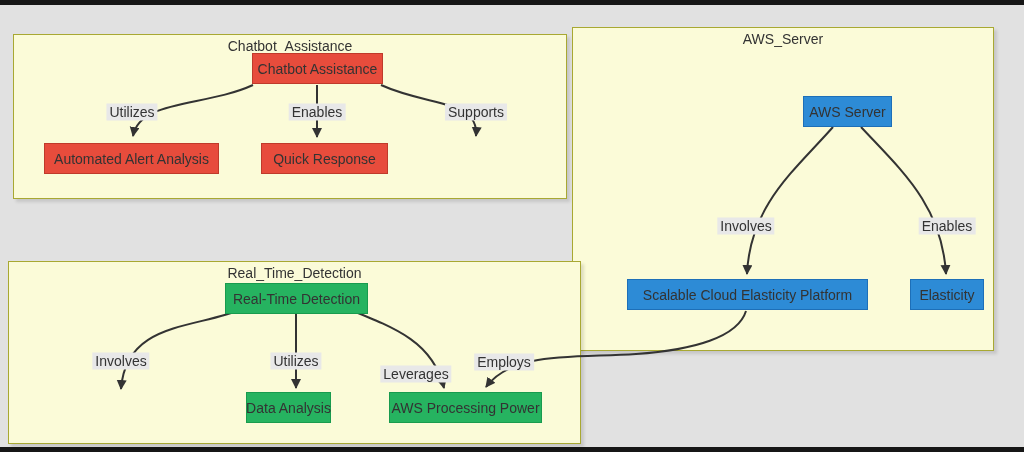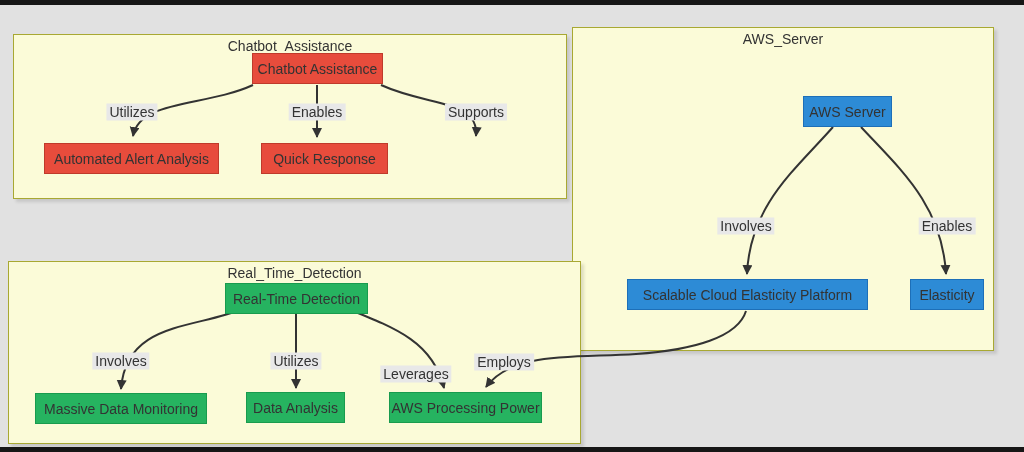--- a/index.html
+++ b/index.html
@@ -95,22 +95,21 @@
 
   <div class="node red" style="left:252px;top:53px;width:131px;height:31px;">Chatbot Assistance</div>
   <div class="node red" style="left:44px;top:143px;width:175px;height:31px;">Automated Alert Analysis</div>
   <div class="node red" style="left:261px;top:143px;width:127px;height:31px;">Quick Response</div>
 
   <div class="node blue" style="left:803px;top:96px;width:89px;height:31px;">AWS Server</div>
   <div class="node blue" style="left:627px;top:279px;width:241px;height:31px;">Scalable Cloud Elasticity Platform</div>
   <div class="node blue" style="left:910px;top:279px;width:74px;height:31px;">Elasticity</div>
 
   <div class="node green" style="left:225px;top:283px;width:143px;height:31px;">Real-Time Detection</div>
-  <div class="node green" style="left:35px;top:393px;width:172px;height:31px;">Massive Data Monitoring</div>
-  <div class="node green" style="left:246px;top:392px;width:99px;height:31px;">Data Analysis</div>
+  <div class="node green" style="left:246px;top:392px;width:85px;height:31px;">Data Analysis</div>
   <div class="node green" style="left:389px;top:392px;width:153px;height:31px;">AWS Processing Power</div>
 
   <span class="edge-label" style="left:132px;top:112px;">Utilizes</span>
   <span class="edge-label" style="left:317px;top:112px;">Enables</span>
   <span class="edge-label" style="left:476px;top:112px;">Supports</span>
   <span class="edge-label" style="left:746px;top:226px;">Involves</span>
   <span class="edge-label" style="left:947px;top:226px;">Enables</span>
   <span class="edge-label" style="left:121px;top:361px;">Involves</span>
   <span class="edge-label" style="left:296px;top:361px;">Utilizes</span>
   <span class="edge-label" style="left:416px;top:374px;">Leverages</span>

